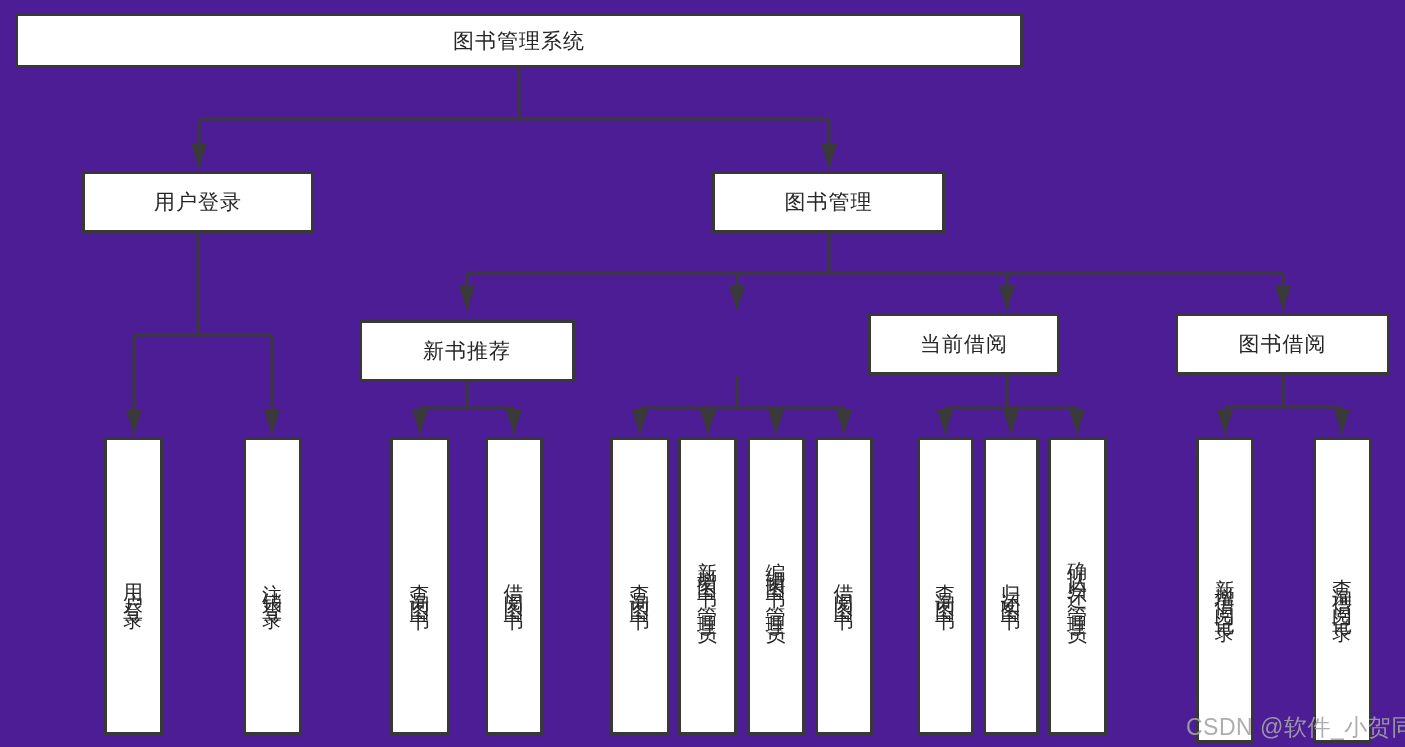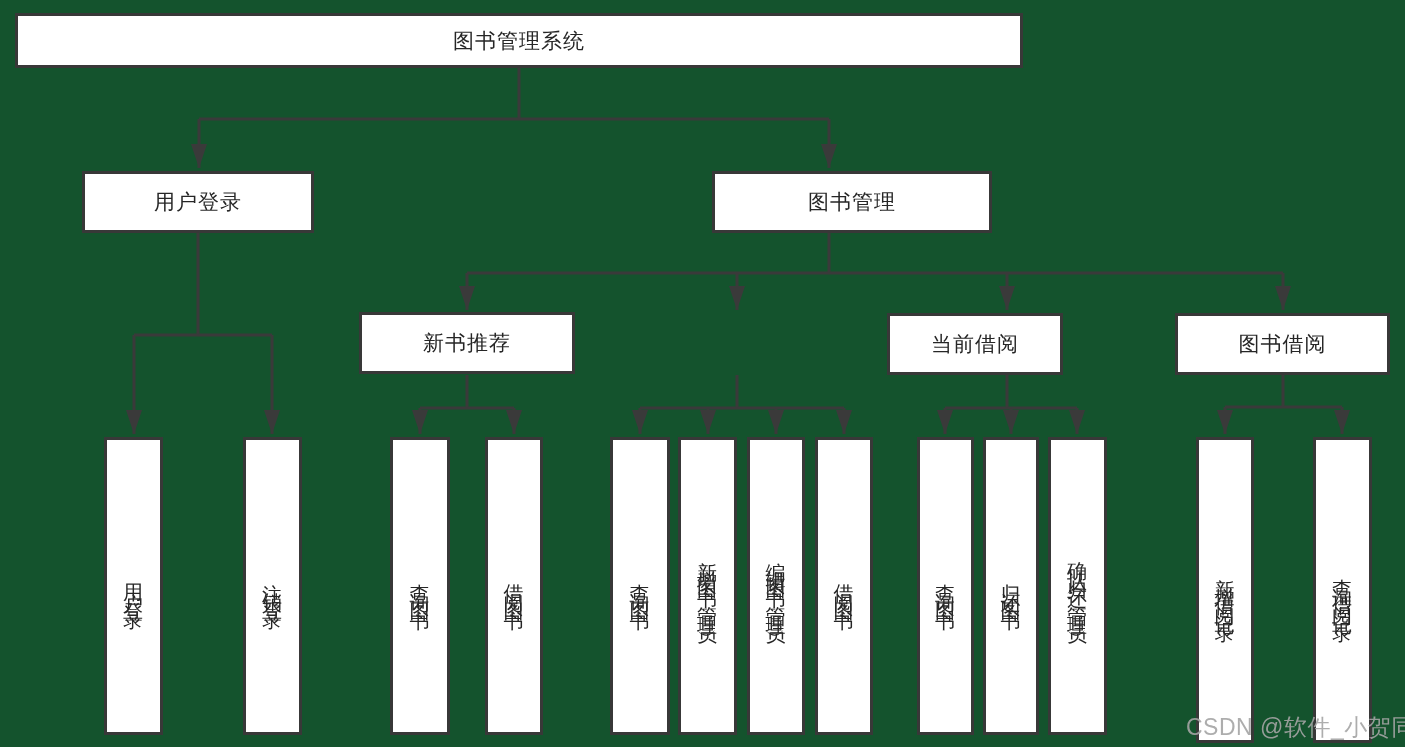--- a/index.html
+++ b/index.html
@@ -1,19 +1,19 @@
 <!DOCTYPE html>
 <html><head>
 <meta charset="utf-8">
 <style>
   html,body{margin:0;padding:0;background:#ffffff;}
   #canvas{
     position:relative;
     width:1405px;height:747px;
-    background:#14532d;
+    background:#4c1d95;
     font-family:"Liberation Sans",sans-serif;
     overflow:hidden;
   }
   #wires{position:absolute;left:0;top:0;width:1405px;height:747px;z-index:1;}
   .box{
     position:absolute;
     box-sizing:border-box;
     border:3px solid #383838;
     background:#ffffff;
     display:flex;align-items:center;justify-content:center;
@@ -79,24 +79,24 @@
       <line x1="1011" y1="408" x2="1011" y2="434" marker-end="url(#arrow)"></line>
       <line x1="1077" y1="408" x2="1077" y2="434" marker-end="url(#arrow)"></line>
       <line x1="1225" y1="407" x2="1225" y2="434" marker-end="url(#arrow)"></line>
       <line x1="1342" y1="407" x2="1342" y2="434" marker-end="url(#arrow)"></line>
     </g>
   </svg>
 
   <div class="box h" style="left:15px;top:13px;width:1008px;height:55px">图书管理系统</div>
 
   <div class="box h" style="left:82px;top:171px;width:232px;height:62px">用户登录</div>
-  <div class="box h" style="left:712px;top:171px;width:280px;height:62px">图书管理</div>
+  <div class="box h" style="left:712px;top:171px;width:233px;height:62px">图书管理</div>
 
-  <div class="box h" style="left:359px;top:312px;width:216px;height:62px">新书推荐</div>
-  <div class="box h" style="left:887px;top:313px;width:176px;height:62px">当前借阅</div>
+  <div class="box h" style="left:359px;top:320px;width:216px;height:62px">新书推荐</div>
+  <div class="box h" style="left:868px;top:313px;width:192px;height:62px">当前借阅</div>
   <div class="box h" style="left:1175px;top:313px;width:215px;height:62px">图书借阅</div>
 
   <div class="box v" style="left:104px;top:437px;width:59px;height:298px">
     <span class="vt">用户登录</span>
   </div>
   <div class="box v" style="left:243px;top:437px;width:59px;height:298px">
     <span class="vt">注销登录</span>
   </div>
 
   <div class="box v" style="left:390px;top:437px;width:60px;height:298px">

